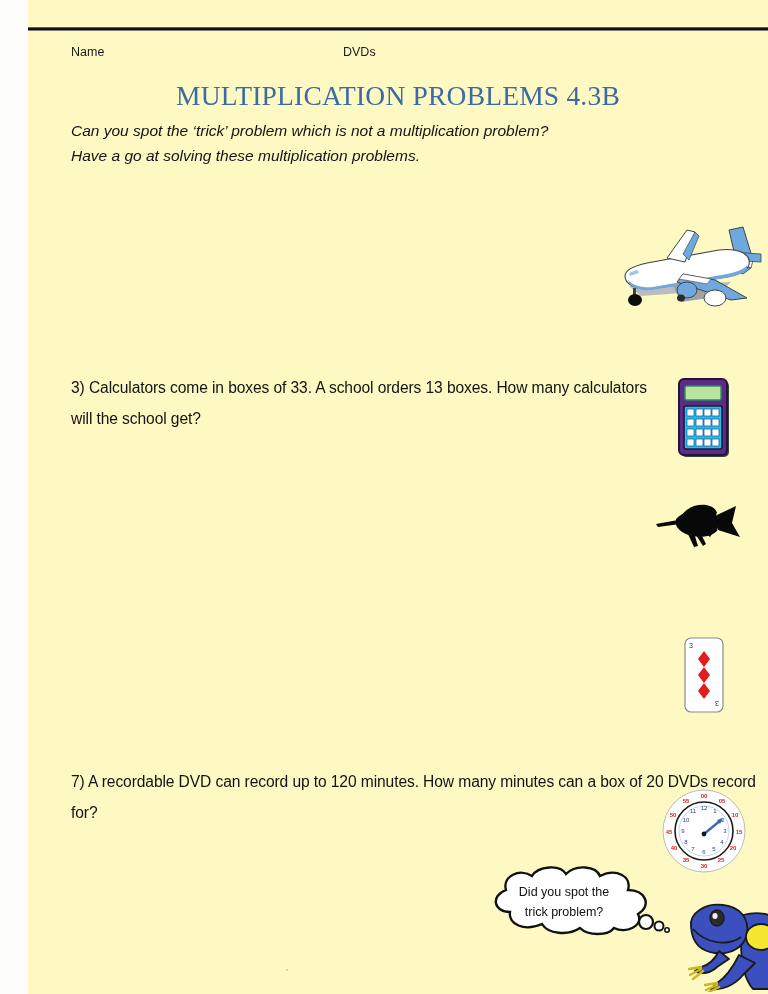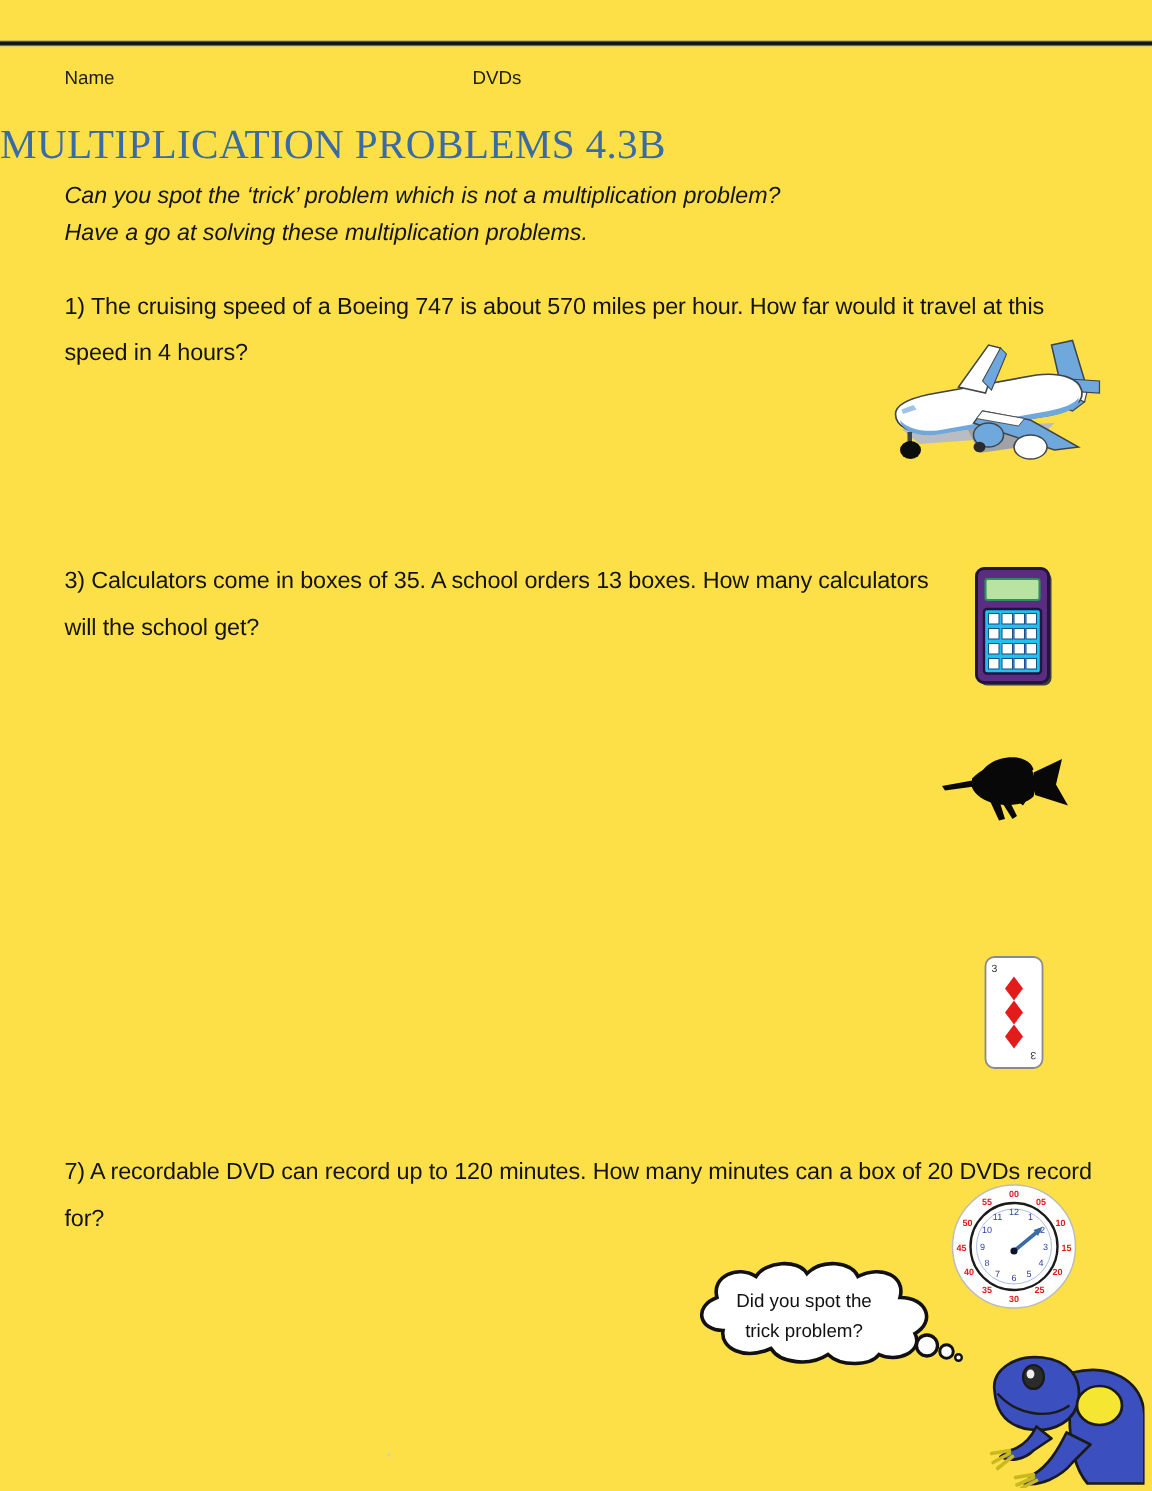--- a/index.html
+++ b/index.html
@@ -12,21 +12,22 @@
     height: 994px;
     position: relative;
     font-family: "Liberation Sans", sans-serif;
     overflow: hidden;
     background: #fdfdfc;
   }
 
   .page {
     position: absolute;
     inset: 0;
-    background: #fde047;
+    background: #fef9c3;
+    margin-left: 28px;
   }
 
   
   .top-rule {
     position: absolute;
     left: 0;
     right: 0;
     top: 27px;
     height: 4px;
     background: linear-gradient(to bottom, #8d8d8d 0%, #111111 35%, #111111 65%, #b9b9b9 100%);
@@ -42,21 +43,21 @@
     color: #1c1c1c;
   }
   .namedate .nd-name { position: absolute; left: 0; top: 0; }
   .namedate .nd-date { position: absolute; left: 272px; top: 0; }
 
   .title {
     position: absolute;
     top: 80px;
     left: 0;
     right: 0;
-    text-align: left;
+    text-align: center;
     font-family: "Liberation Serif", serif;
     font-size: 27.5px;
     letter-spacing: 0.2px;
     color: #3a6ba5;
     font-weight: normal;
   }
 
   .intro {
     position: absolute;
     left: 43px;
@@ -87,21 +88,21 @@
   .q7 { top: 766px; width: 690px; }
 
   
   .art { position: absolute; }
 
   .plane   { left: 583px; top: 224px; width: 152px; height: 97px; }
   .calc    { left: 650px; top: 378px; width: 55px; height: 82px; }
   .fish    { left: 628px; top: 503px; width: 88px; height: 47px; }
   .card    { left: 656px; top: 637px; width: 40px; height: 76px; }
   .clock   { left: 633px; top: 788px; width: 86px; height: 86px; }
-  .bubble  { left: 448px; top: 839px; width: 200px; height: 72px; }
+  .bubble  { left: 448px; top: 864px; width: 200px; height: 72px; }
   .frog    { left: 655px; top: 897px; width: 108px; height: 95px; }
 
   .tiny-dot {
     position: absolute;
     width: 2px; height: 2px;
     background: #cfcfcf;
   }
 </style>
 </head>
 <body>
@@ -115,22 +116,21 @@
     <span class="nd-date">DVDs</span>
   </div>
 
   <div class="title">MULTIPLICATION PROBLEMS 4.3B</div>
 
   <div class="intro">
     <div>Can you spot the ‘trick’ problem which is not a multiplication problem?</div>
     <div>Have a go at solving these multiplication problems.</div>
   </div>
 
-  <div class="q q1">1) The cruising speed of a Boeing 747 is about 570 miles per hour. How far would it travel at this speed in 4 hours?</div>
-  <div class="q q3">3) Calculators come in boxes of 35. A school orders 13 boxes. How many calculators will the school get?</div>
+  <div class="q q3">3) Calculators come in boxes of 33. A school orders 13 boxes. How many calculators will the school get?</div>
   <div class="q q7">7) A recordable DVD can record up to 120 minutes. How many minutes can a box of 20 DVDs record for?</div>
 
   <div class="art plane">
     <svg viewBox="0 0 152 97" width="152" height="97">
       <g>
 
         <path d="M18 62 L30 72 L112 66 L120 58 Z" fill="#b9bcc0"></path>
 
         <path d="M62 62 L70 78 L112 72 L106 58 Z" fill="#9fa3a8"></path>
 

